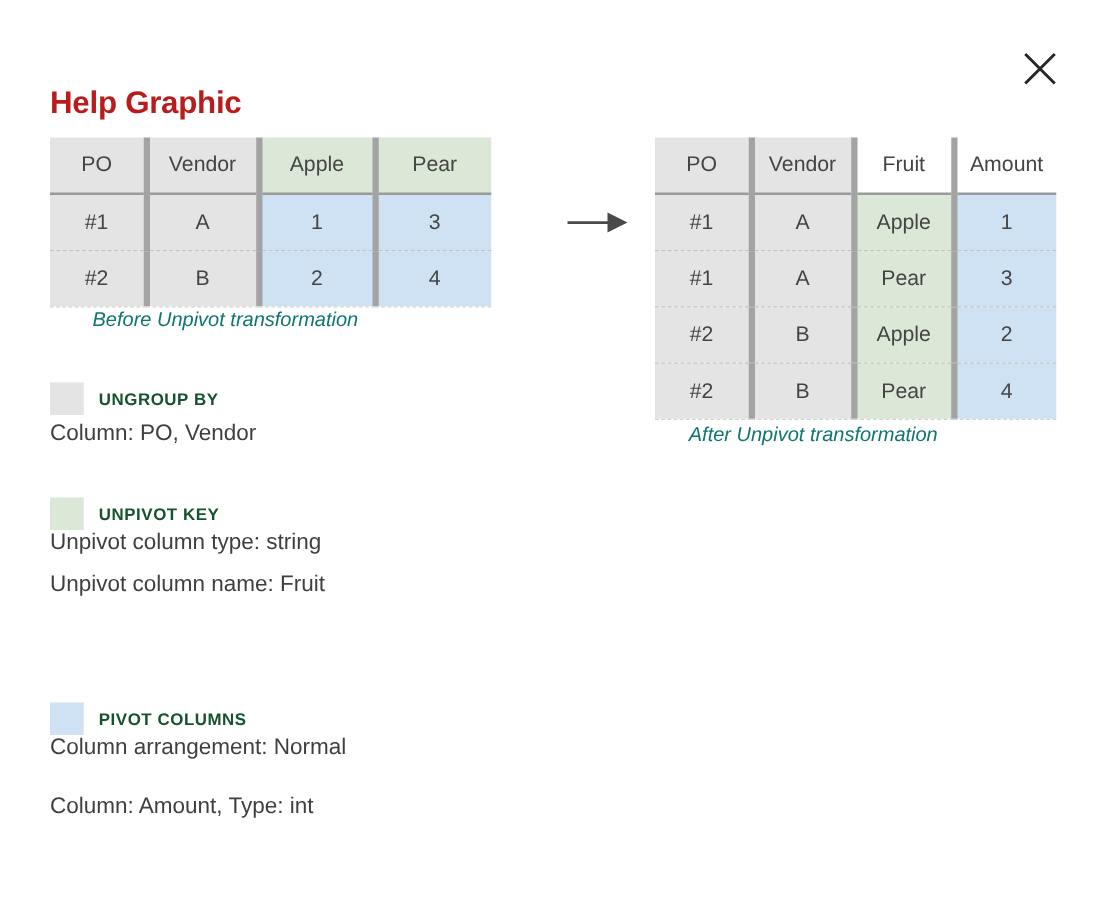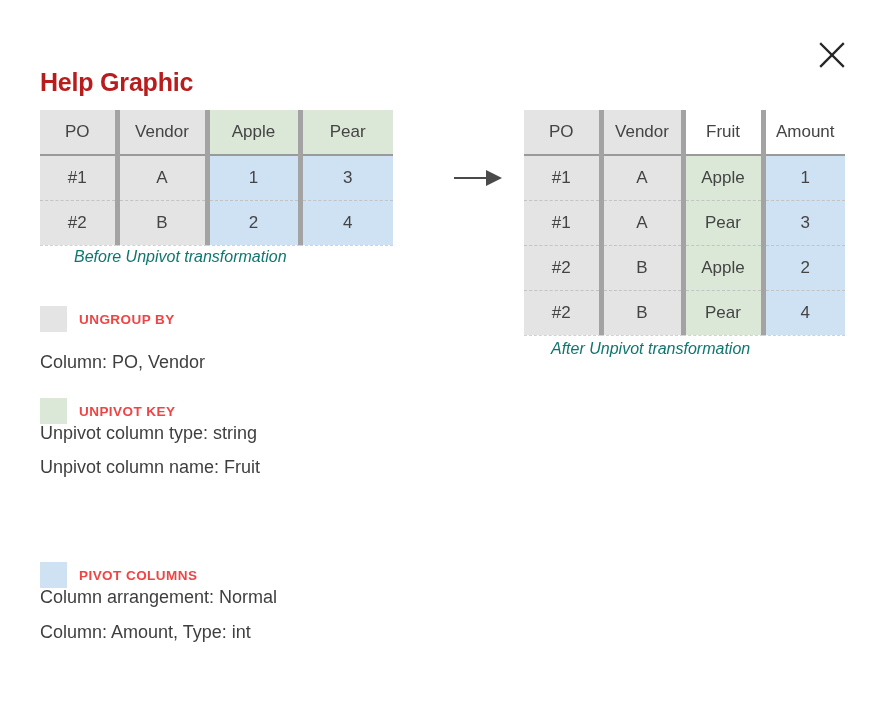--- a/index.html
+++ b/index.html
@@ -108,34 +108,34 @@
   .legend-swatch {
     width: 27px;
     height: 26px;
     flex: 0 0 auto;
   }
   .legend-title {
     margin-left: 12px;
     font-size: 13.5px;
     font-weight: bold;
     letter-spacing: 0.45px;
-    color: #ef4444;
+    color: #14532d;
     white-space: nowrap;
   }
   .legend-line {
     font-size: 18px;
     color: #3f3f3f;
     white-space: nowrap;
     line-height: 1;
   }
-  #legend-ungroup .legend-line { margin-top: 21px; }
+  #legend-ungroup .legend-line { margin-top: 5px; }
   #legend-key .legend-line:nth-of-type(1) { margin-top: 21px; }
   #legend-key .legend-line + .legend-line { margin-top: 16px; }
   #legend-pivot .legend-line:nth-of-type(1) { margin-top: 27px; }
-  #legend-pivot .legend-line + .legend-line { margin-top: 17px; }
+  #legend-pivot .legend-line + .legend-line { margin-top: 29px; }
 </style>
 </head>
 <body>
 
 <div id="page-title">Help Graphic</div>
 
 <div id="close-button">
   <span>
     <svg width="34" height="34" viewBox="0 0 34 34" aria-hidden="true">
       <line x1="6" y1="6" x2="28" y2="28" stroke="#262626" stroke-width="2.3" stroke-linecap="square"></line>

